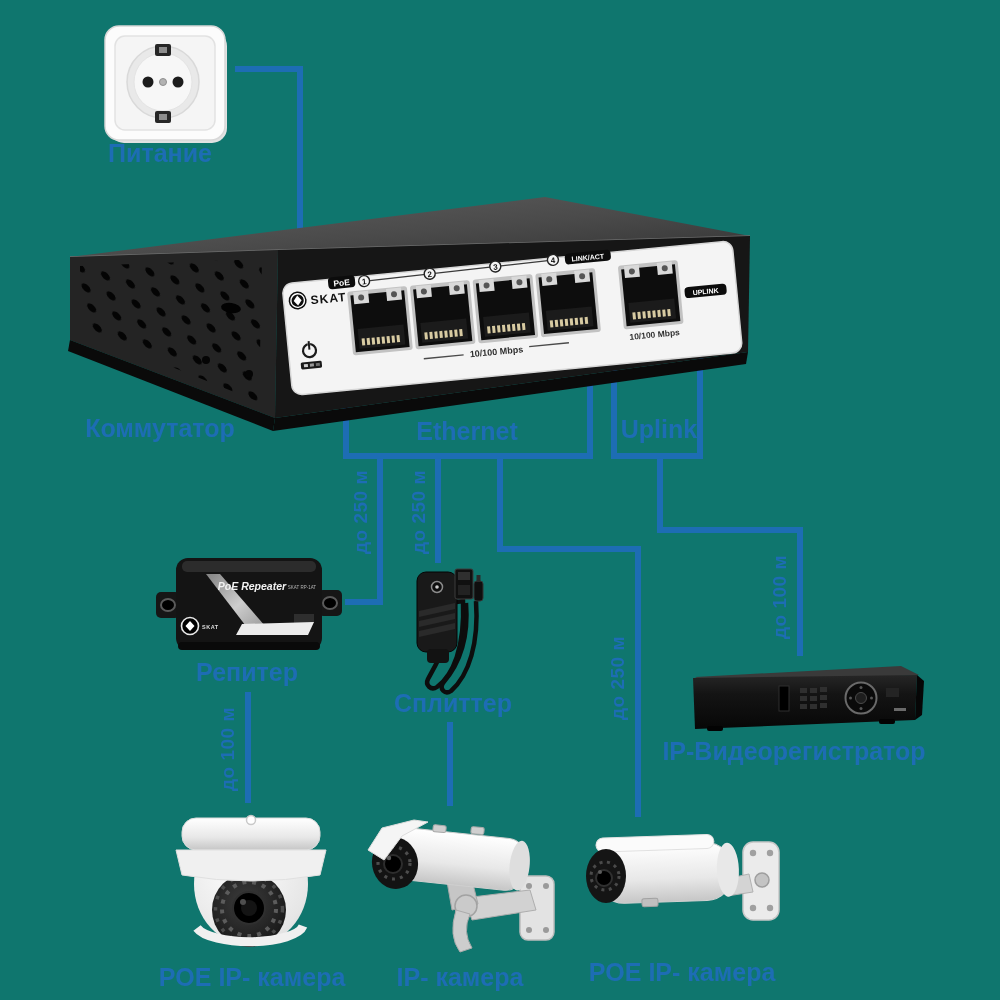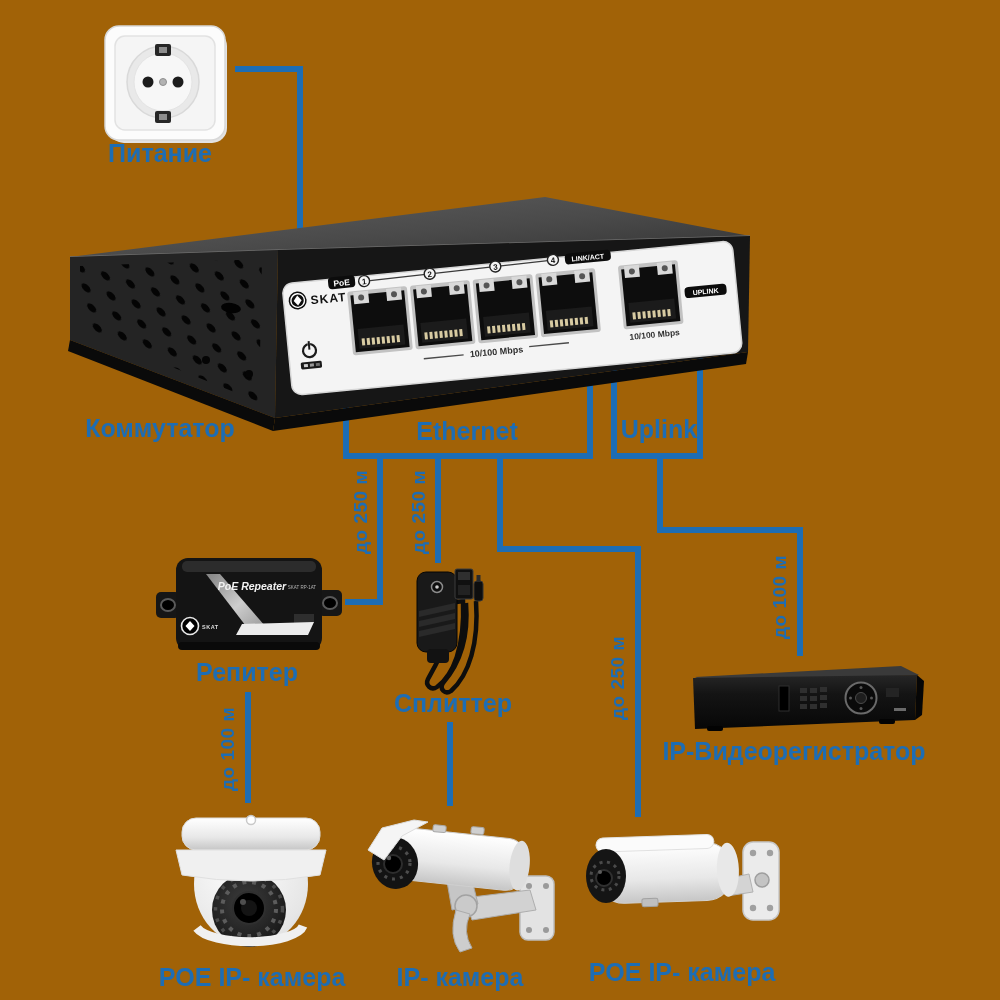--- a/index.html
+++ b/index.html
@@ -1,16 +1,16 @@
 <!DOCTYPE html>
 <html><head>
 <meta charset="utf-8">
 <style>
   html,body{margin:0;padding:0;background:#ffffff;}
-  .stage{position:relative;width:1000px;height:1000px;background:#a16207;overflow:hidden;}
+  .stage{position:relative;width:1000px;height:1000px;background:#0f766e;overflow:hidden;}
   svg text{font-family:"Liberation Sans","DejaVu Sans",sans-serif;}
   .lbl{font-size:25px;font-weight:bold;fill:#1d6db4;}
   .dist{font-size:19px;font-weight:bold;fill:#1d6db4;letter-spacing:0.5px;}
   .wire{stroke:#1d6db4;stroke-width:6;fill:none;stroke-linejoin:miter;stroke-linecap:butt;}
   .panel-micro{fill:#2e2e2e;font-weight:bold;}
   .badge-txt{fill:#ffffff;font-weight:bold;}
 </style>
 </head>
 <body>
 

